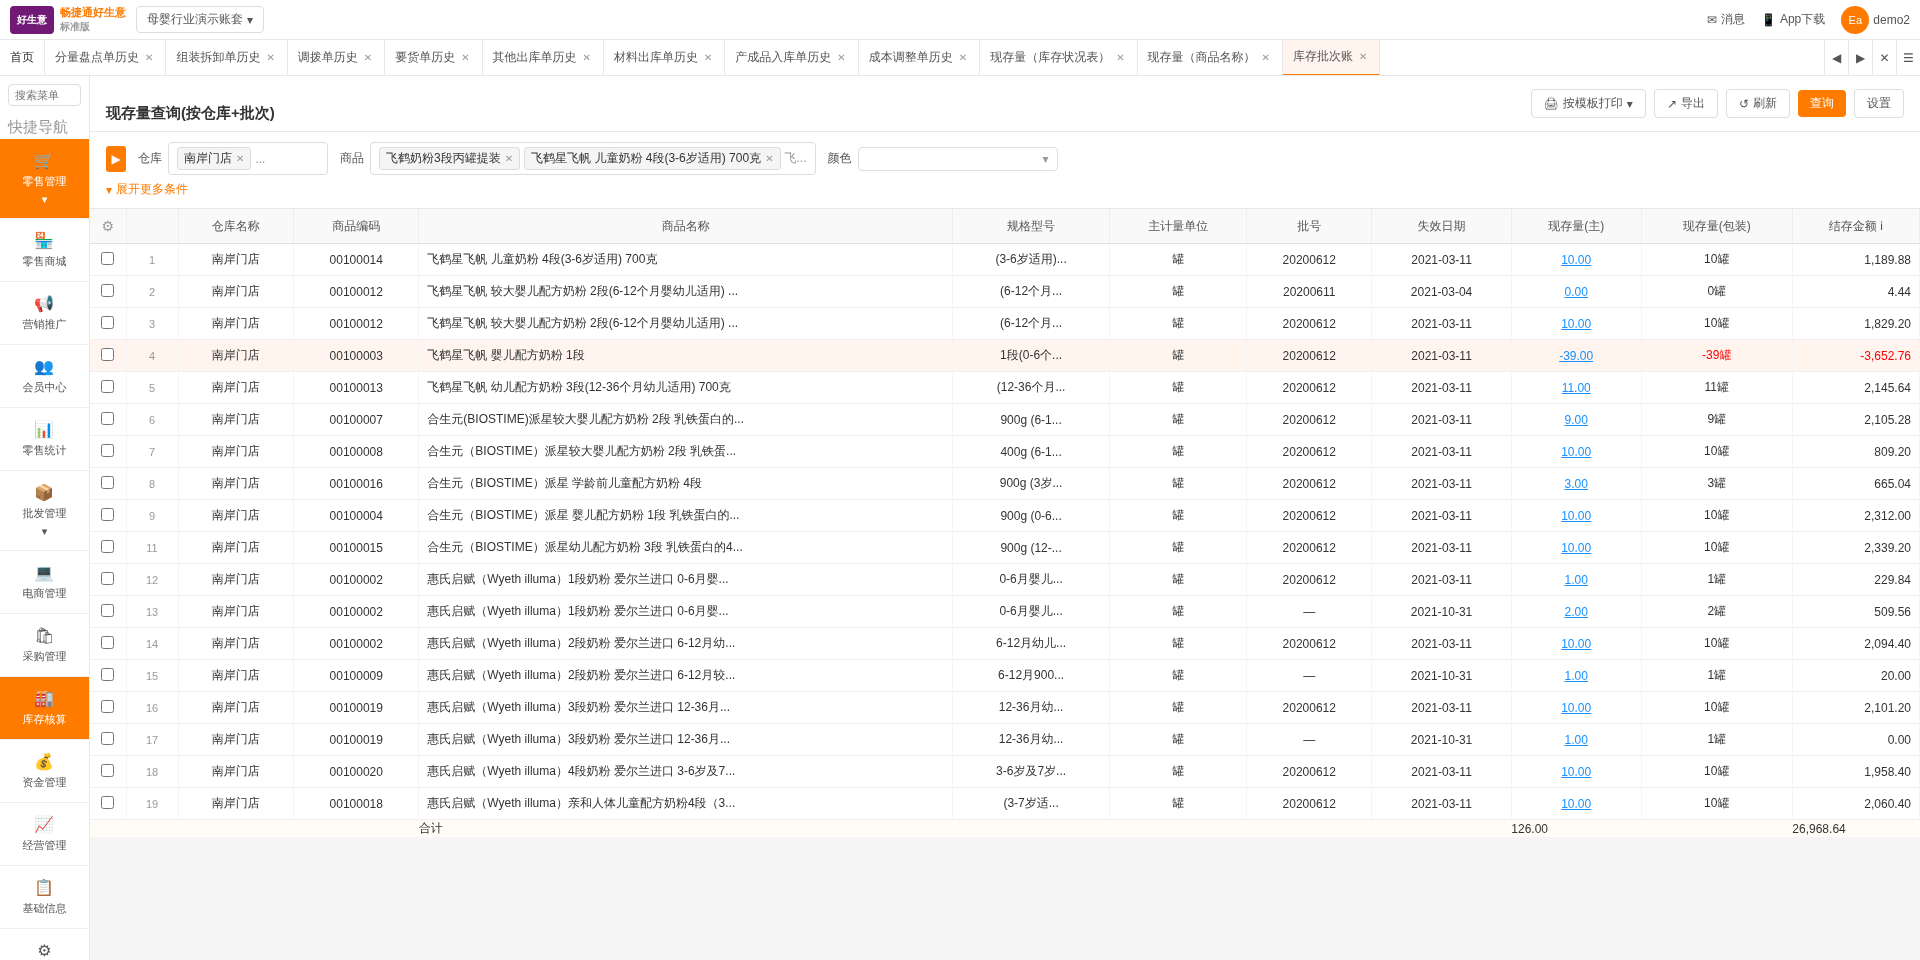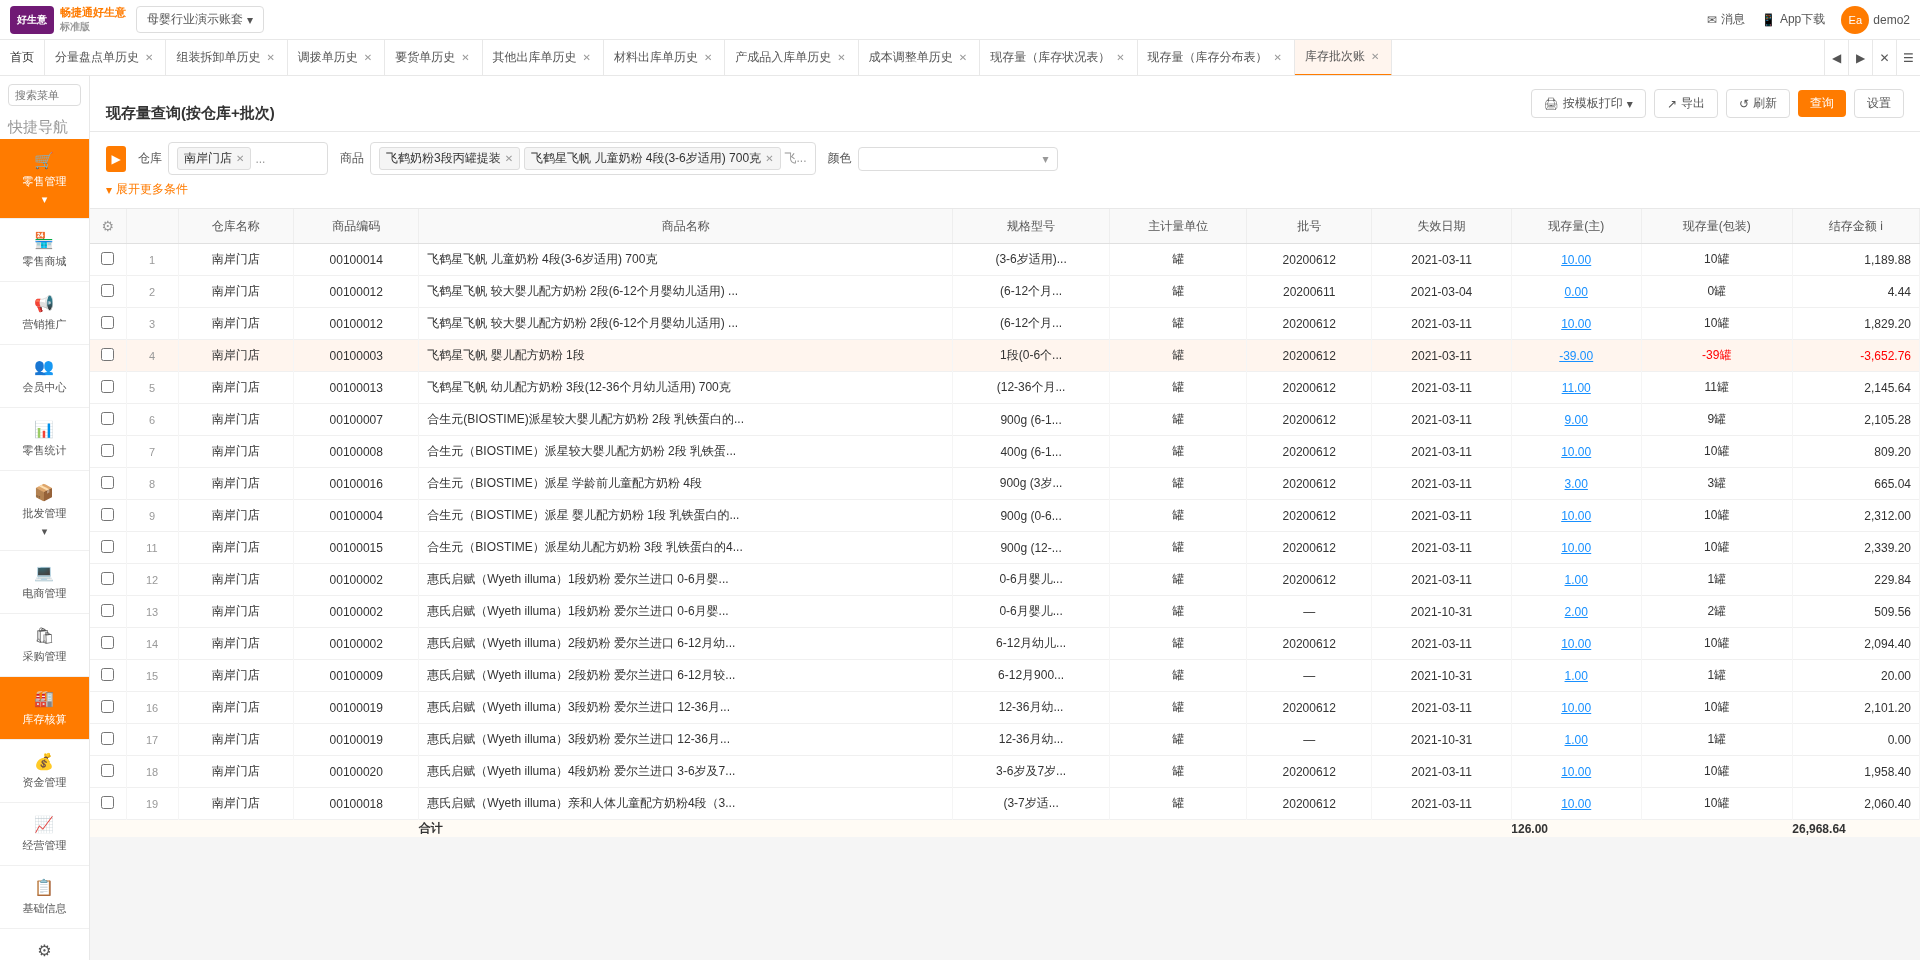--- a/index.html
+++ b/index.html
@@ -65,21 +65,21 @@
     thead th { background: #f9f9f9; border-bottom: 1px solid #e0e0e0; border-right: 1px solid #eee; padding: 8px 8px; text-align: center; color: #555; font-weight: 500; font-size: 12px; white-space: nowrap; position: sticky; top: 0; z-index: 2; }
     thead th:first-child { width: 36px; }
     tbody tr { border-bottom: 1px solid #f0f0f0; }
     tbody tr.highlight { background: #fff5ee; }
     tbody td { padding: 7px 8px; text-align: center; font-size: 12px; color: #333; border-right: 1px solid #f5f5f5; white-space: nowrap; }
     tbody td.left { text-align: left; }
     tbody td.num { text-align: right; }
     tbody td.red { color: #f00; }
     tbody td.link { color: #1890ff; text-decoration: underline; cursor: pointer; }
     .tfoot-row { background: #fffbf5; }
-    .tfoot-row td { font-weight: bold; color: #333; }
+    .tfoot-row td { font-weight: normal; color: #333; }
     .row-index { color: #999; font-size: 11px; }
     .settings-icon { color: #999; font-size: 14px; cursor: pointer; }
 
     
     ::-webkit-scrollbar { width: 6px; height: 6px; }
     ::-webkit-scrollbar-thumb { background: #ccc; border-radius: 3px; }
     ::-webkit-scrollbar-track { background: #f5f5f5; }
 
     .orange-btn-expand { width: 20px; height: 26px; background: #ff7b00; color: #fff; border: none; border-radius: 3px; cursor: pointer; display: flex; align-items: center; justify-content: center; font-size: 12px; }
   </style>
@@ -148,21 +148,21 @@
   </div>
   <div class="navtab">
     <span>成本调整单历史</span>
     <span class="navtab-close">✕</span>
   </div>
   <div class="navtab">
     <span>现存量（库存状况表）</span>
     <span class="navtab-close">✕</span>
   </div>
   <div class="navtab">
-    <span>现存量（库存分布表）</span>
+    <span>现存量（商品名称）</span>
     <span class="navtab-close">✕</span>
   </div>
   <div class="navtab" style="background:#fff5ee;border-bottom:2px solid #ff7b00;">
     <span>库存批次账</span>
     <span class="navtab-close">✕</span>
   </div>
   <div class="navtabs-arrows">
     <div class="navtabs-arrow">◀</div>
     <div class="navtabs-arrow">▶</div>
     <div class="navtab-x">✕</div>

